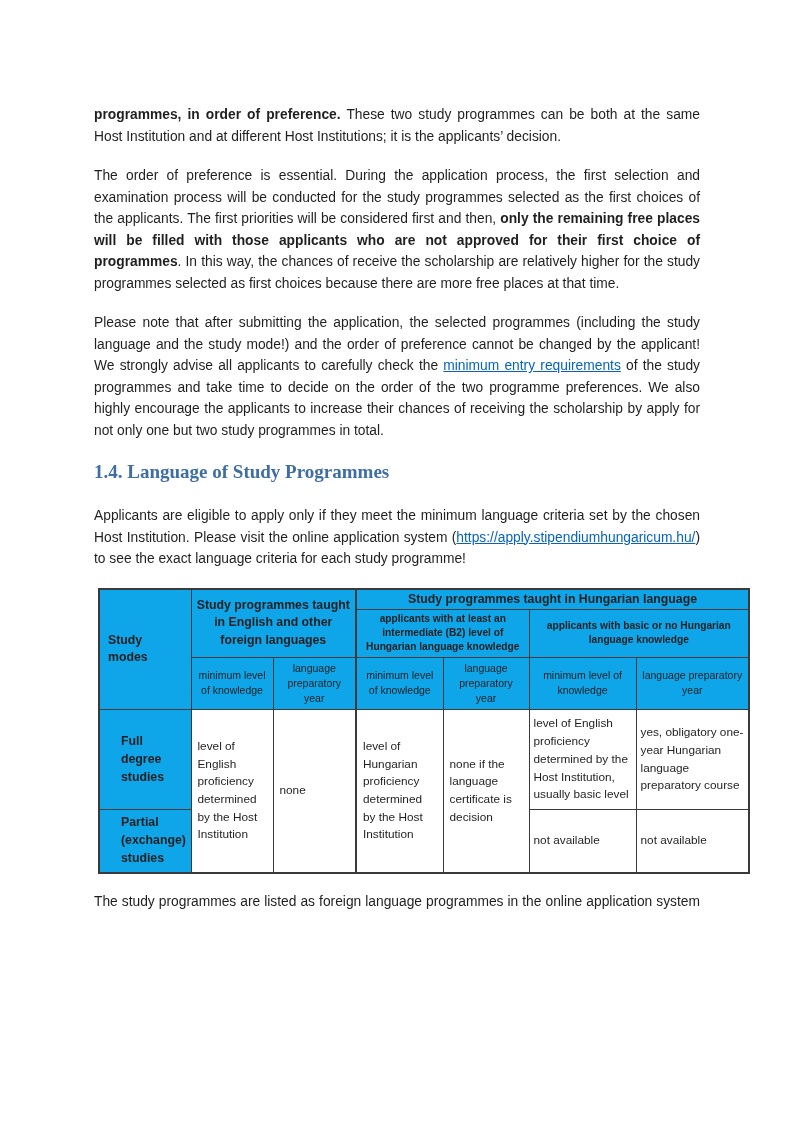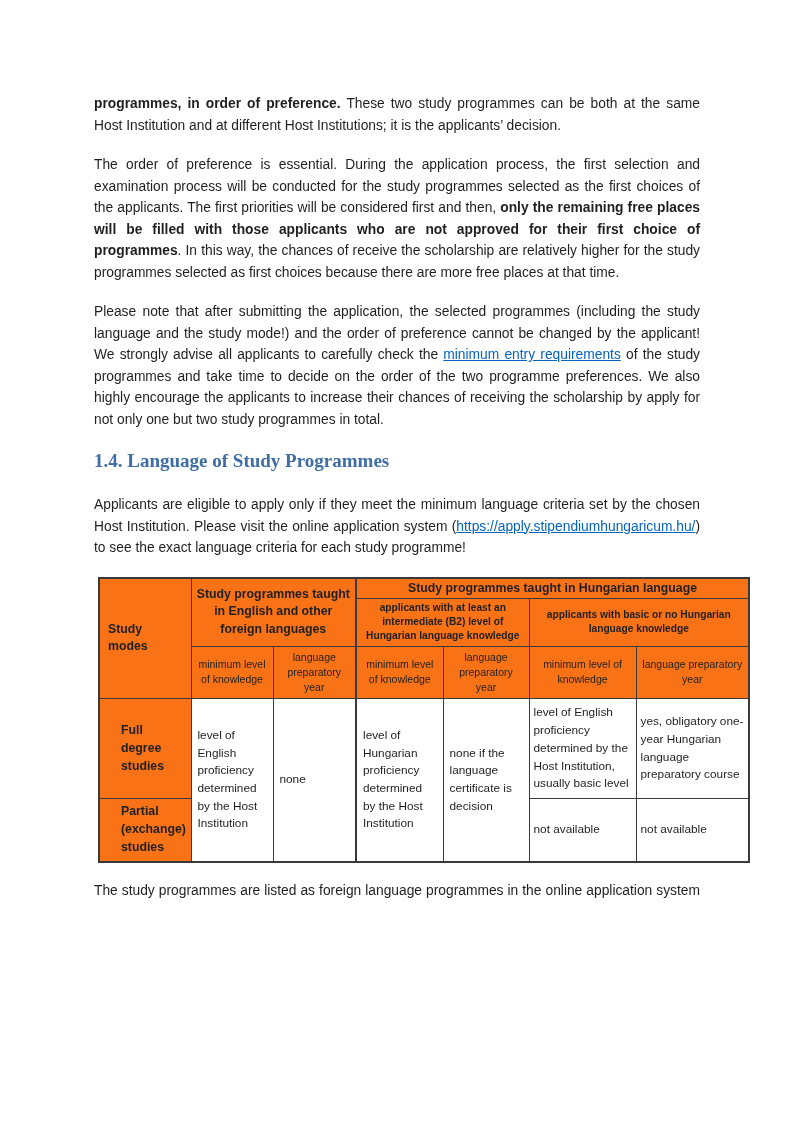--- a/index.html
+++ b/index.html
@@ -1,20 +1,20 @@
 <!DOCTYPE html>
 <html><head>
 <meta charset="utf-8">
 <style>
   * { margin:0; padding:0; box-sizing:border-box; }
   html,body { background:#ffffff; }
   .page {
     position:relative;
     width:794px; height:897px;
-    margin:4px auto;
+    margin:15px auto;
     background:#ffffff;
     font-family:"Liberation Sans","DejaVu Sans",sans-serif;
     color:#1f1f1f;
     overflow:hidden;
   }
   .content { padding:89px 94px 0 94px; }
   p.body-text {
     font-size:13.8px;
     line-height:21.5px;
     text-align:justify;
@@ -38,21 +38,21 @@
     table-layout:fixed;
     width:650px;
     margin:8px 0 17px 4px;
     border:2px solid #3a3a3a;
   }
   .lang-table th, .lang-table td {
     border:1px solid #3a3a3a;
     font-weight:normal;
     vertical-align:middle;
   }
-  .lang-table .hdr { background:#f97316; }
+  .lang-table .hdr { background:#0ea5e9; }
   .lang-table th.corner {
     text-align:left; font-weight:bold; font-size:12.3px;
     padding:4px 8px; line-height:1.45;
   }
   .lang-table th.group {
     text-align:center; font-weight:bold; font-size:12.3px;
     padding:1px 4px; line-height:1.4; height:20px;
   }
   .lang-table th.subgroup {
     text-align:center; font-weight:bold; font-size:10.2px;

